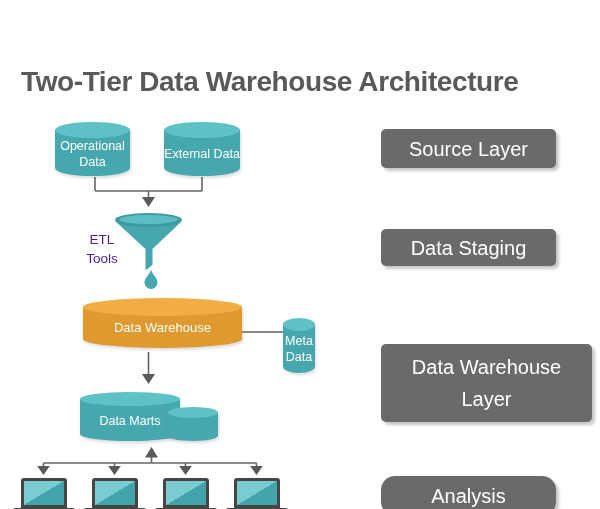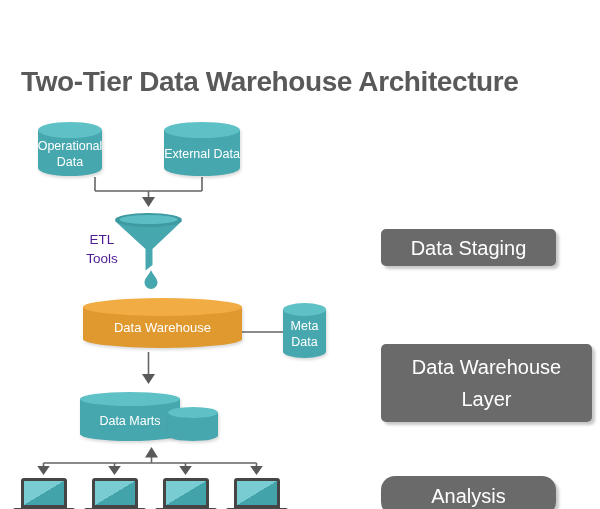--- a/index.html
+++ b/index.html
@@ -72,21 +72,21 @@
     <g>
       <path d="M43.5,419 H256.5 M43.5,419 V423 M114.5,419 V423 M185.5,419 V423 M256.5,419 V423 M151.5,419 V412" stroke="#666" stroke-width="1.6" fill="none"></path>
       <polygon points="145,413.5 158,413.5 151.5,403" fill="#595959"></polygon>
       <polygon points="37.2,422 49.8,422 43.5,431" fill="#595959"></polygon>
       <polygon points="108.2,422 120.8,422 114.5,431" fill="#595959"></polygon>
       <polygon points="179.2,422 191.8,422 185.5,431" fill="#595959"></polygon>
       <polygon points="250.2,422 262.8,422 256.5,431" fill="#595959"></polygon>
     </g>
   </svg>
 
-  <div class="cyl" style="left:38px;top:78px;width:64px;height:54px;">
+  <div class="cyl" style="left:55px;top:78px;width:75px;height:54px;">
     <i class="top"></i>
       <i class="mid"></i>
       <i class="bot"></i>
     <span class="clabel">Operational Data</span>
   </div>
   <div class="cyl" style="left:164px;top:78px;width:76px;height:54px;">
     <i class="top"></i>
       <i class="mid"></i>
       <i class="bot"></i>
     <span class="clabel">External Data</span>
@@ -94,39 +94,42 @@
 
   <div class="etl-label">ETL Tools</div>
 
   <div class="cyl orange" style="left:83px;top:254px;width:132px;height:50px;padding-left:27px;--e:18px;">
     <i class="top"></i>
       <i class="mid"></i>
       <i class="bot"></i>
     <span class="clabel">Data Warehouse</span>
   </div>
 
-  <div class="cyl" style="left:283px;top:259px;width:43px;height:55px;--e:13px;">
+  <div class="cyl" style="left:283px;top:274px;width:32px;height:55px;--e:13px;">
     <i class="top"></i>
       <i class="mid"></i>
       <i class="bot"></i>
     <span class="clabel">Meta Data</span>
   </div>
 
   <div class="cyl" style="left:80px;top:348px;width:100px;height:49px;--e:14px;">
     <i class="top"></i>
       <i class="mid"></i>
       <i class="bot"></i>
     <span class="clabel">Data Marts</span>
   </div>
   <div class="cyl" style="left:168px;top:363px;width:50px;height:34px;--e:11px;">
     <i class="top"></i>
       <i class="mid"></i>
       <i class="bot"></i>
   </div>
 
+  <div class="layer" style="top:85px;height:39px;">
+      <span>Source Layer</span>
+    </div>
   <div class="layer" style="top:185px;height:37px;">
       <span>Data Staging</span>
     </div>
   <div class="layer" style="top:300px;height:78px;padding:0 18px;">
       <span style="line-height:32px;">Data Warehouse Layer</span>
     </div>
   <div class="layer" style="top:432px;height:40px;border-radius:14px;">
       <span>Analysis</span>
     </div>
 

